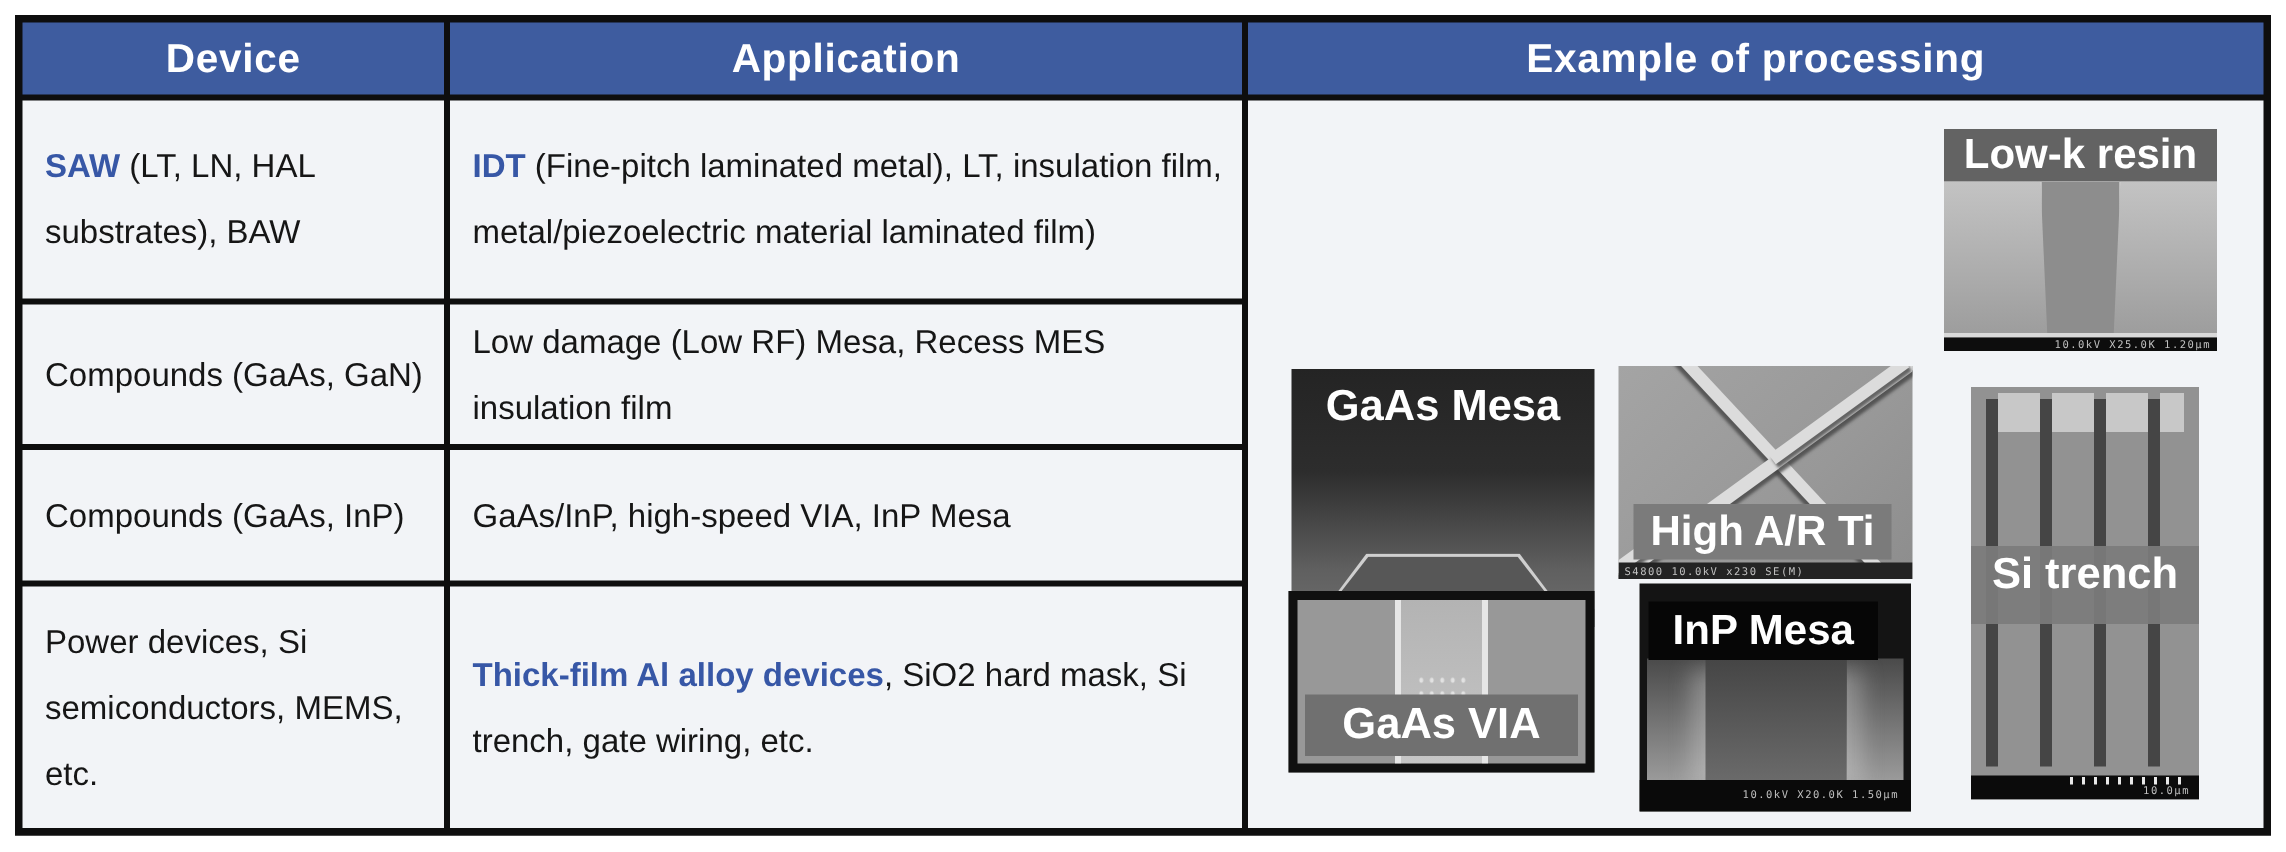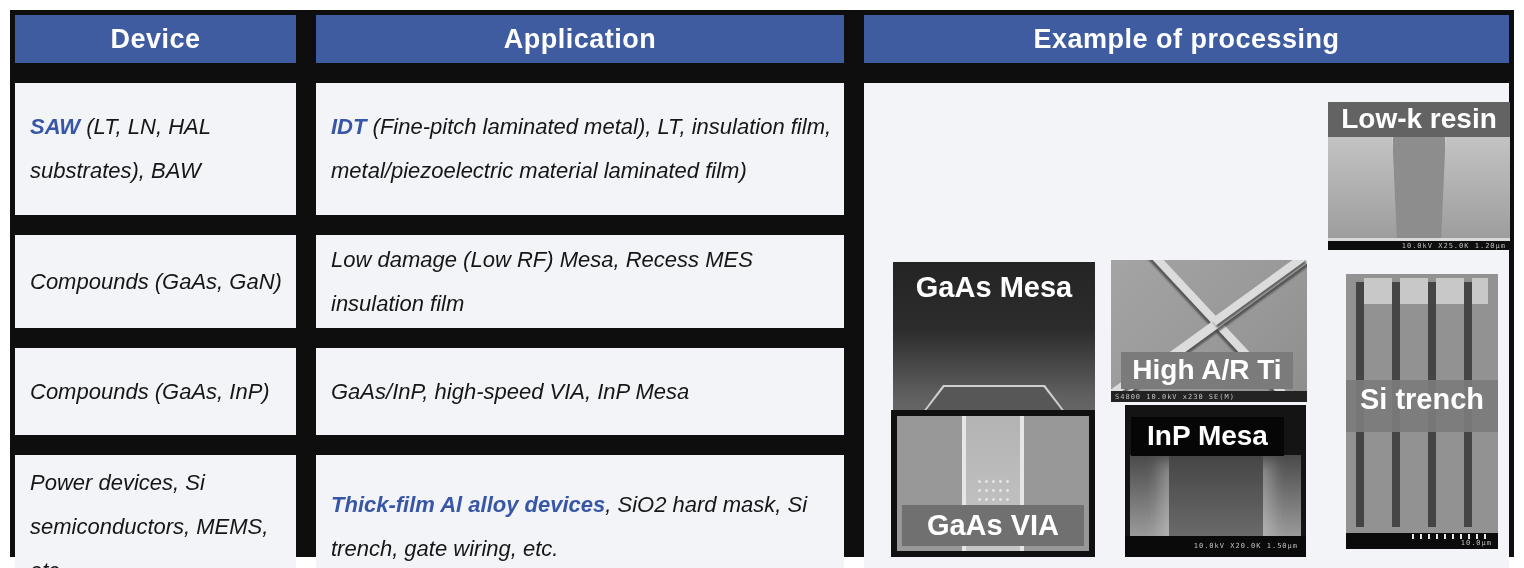--- a/index.html
+++ b/index.html
@@ -4,29 +4,29 @@
 <style>
   * { box-sizing: border-box; margin: 0; padding: 0; }
   html,body { width:1524px; height:568px; background:#ffffff; font-family:"Liberation Sans", sans-serif; overflow:hidden; }
 
   .table-wrap{
     position:absolute; left:10px; top:10px; width:1504px; height:547px;
     border:5px solid #0e0e0e; background:#0e0e0e;
     display:grid;
     grid-template-columns:281px 528px 1fr;
     grid-template-rows:48px 132px 93px 87px 1fr;
-    gap:20px;
+    gap:4px;
   }
   .hcell{
     background:#3e5c9f; color:#ffffff; font-weight:bold; font-size:27px;
     display:flex; align-items:center; justify-content:center; letter-spacing:0.5px;
   }
   .cell{
     background:#f2f4f7; color:#161616; font-size:22px; line-height:44px;
-    display:flex; align-items:center; padding:6px 12px 6px 15px;font-style:italic;
+    display:flex; align-items:center; padding:6px 12px 6px 15px;
   }
   .accent{ color:#3757a6; font-weight:bold; }
   .proc-cell{
     grid-column:3; grid-row:2 / 6; background:#f2f4f7; position:relative;
   }
   .c1r2{grid-column:1;grid-row:2}.c2r2{grid-column:2;grid-row:2}
   .c1r3{grid-column:1;grid-row:3}.c2r3{grid-column:2;grid-row:3}
   .c1r4{grid-column:1;grid-row:4}.c2r4{grid-column:2;grid-row:4}
   .c1r5{grid-column:1;grid-row:5}.c2r5{grid-column:2;grid-row:5}
 
@@ -97,21 +97,21 @@
     background:repeating-linear-gradient(90deg, transparent 0 8px, #c8c8c8 8px 36px); }
   .trench-lines{ position:absolute; left:10px; right:10px; top:8px; bottom:22px;
     background:repeating-linear-gradient(90deg,#454545 0 8px, transparent 8px 36px); }
   .sitrench-tag{ position:absolute; left:0; right:0; top:106px; height:52px;
     background:rgba(124,124,124,0.92); font-size:29px; line-height:39px; }
   .sitrench-strip{ position:absolute; left:0; right:0; bottom:0; height:16px; background:#0b0b0b; }
   .ruler{ position:absolute; right:8px; top:1px; width:78px; height:5px;
     background:repeating-linear-gradient(90deg,#e8e8e8 0 2px, transparent 2px 8px); }
 
   
-  .sem-gaasvia{ left:27px; top:327px; width:204px; height:147px;
+  .sem-gaasvia{ left:27px; top:327px; width:204px; height:121px;
     border:6px solid #101010; background:#989898; }
   .via-col{ position:absolute; left:50%; top:0; bottom:0; width:62px; margin-left:-31px;
     background:linear-gradient(180deg,#b3b3b3,#c6c6c6);
     box-shadow:inset 4px 0 0 #e6e6e6, inset -4px 0 0 #e6e6e6; }
   .via-speckle{ position:absolute; left:14px; right:14px; top:45%; bottom:8%;
     background-image:radial-gradient(#e2e2e2 1px, transparent 1.6px); background-size:7px 9px; }
   .gaasvia-tag{ position:absolute; left:5px; right:5px; bottom:5px; height:41px;
     background:#707070; font-size:29px; line-height:40px; }
 
   

